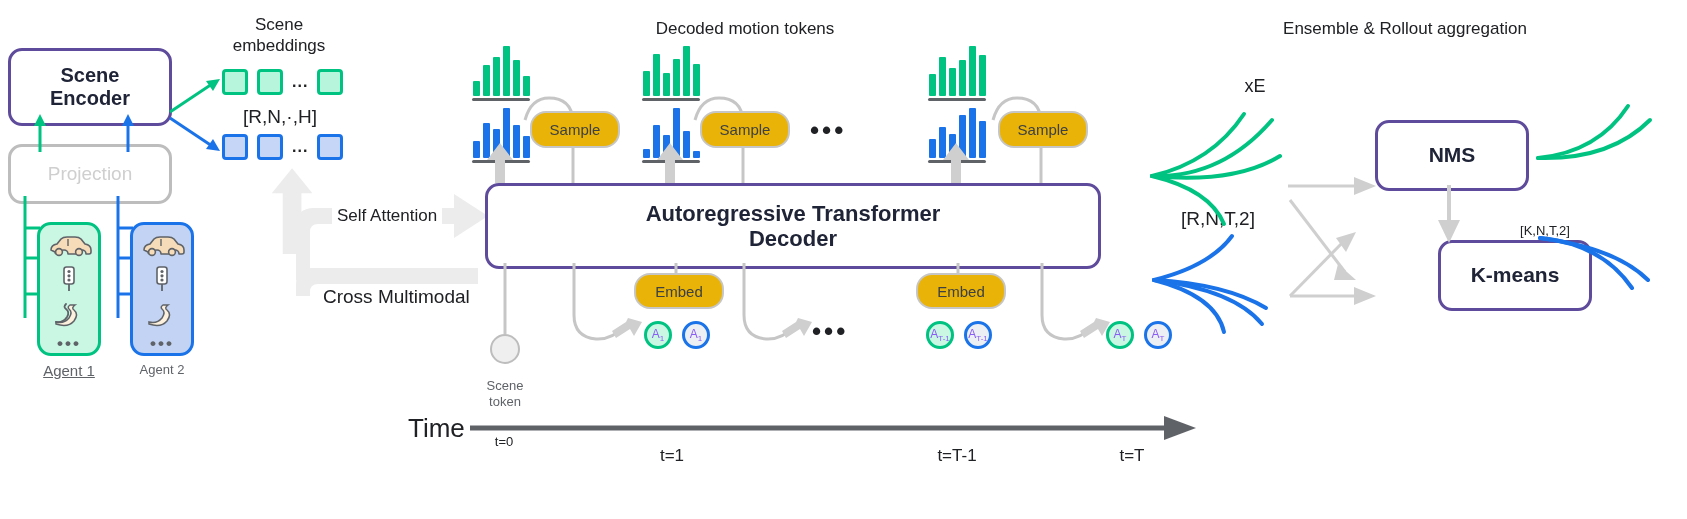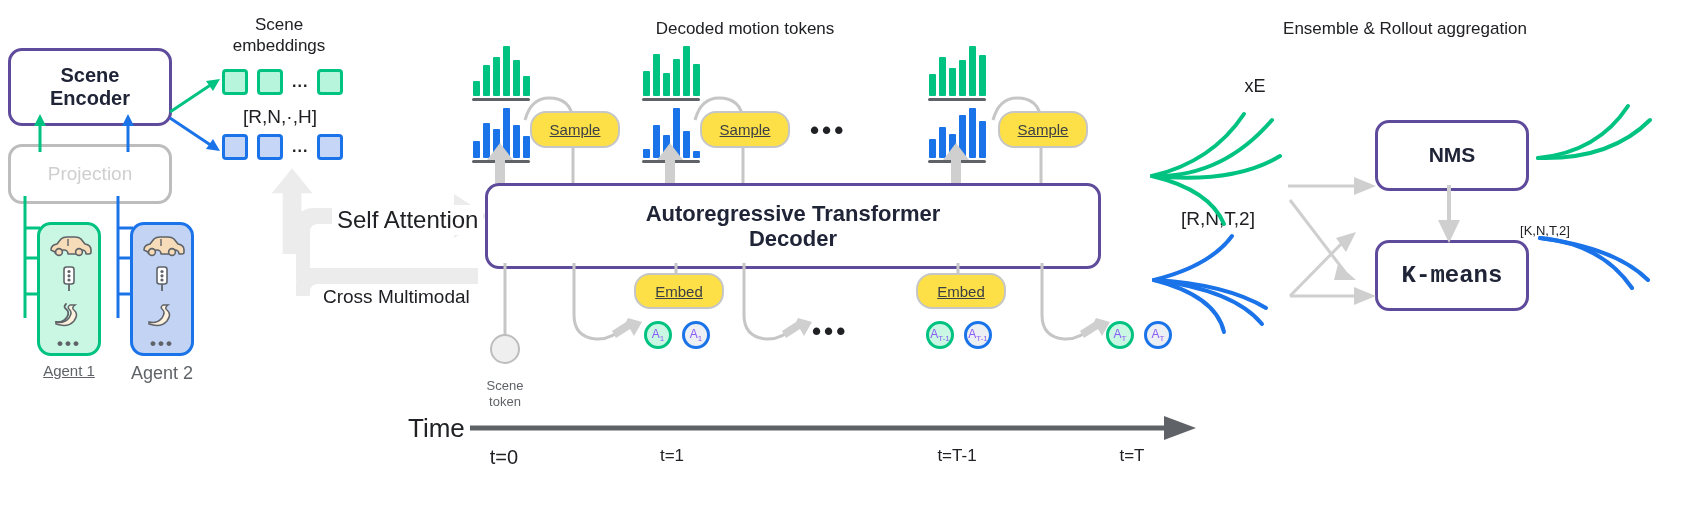--- a/index.html
+++ b/index.html
@@ -7,22 +7,22 @@
        font-family:"Liberation Sans","DejaVu Sans",sans-serif;color:#202124;}
   .stage{position:absolute;left:0;top:0;width:1687px;height:519px;}
   .abs{position:absolute;}
 
   
   .box-purple{border:3px solid #5f4b9b;border-radius:14px;background:#fff;
     display:flex;align-items:center;justify-content:center;text-align:center;
     font-weight:bold;color:#202437;line-height:1.15;}
   .box-gray{border:3px solid #bdbdbd;border-radius:14px;background:#fff;
     display:flex;align-items:center;justify-content:center;color:#cfcfcf;}
-  .pill{border:2px solid #c6c6c6;border-radius:16px;background:#fde047;
-    display:flex;align-items:center;justify-content:center;color:#3c4043;text-decoration:underline;}
+  .pill{border:2px solid #c6c6c6;border-radius:16px;background:#eab308;
+    display:flex;align-items:center;justify-content:center;color:#3c4043;}
 
   .cap{color:#202124;white-space:pre;text-align:center;line-height:1.25;}
   .cap-gray{color:#5f6368;}
 
   
   .sq{width:26px;height:26px;border-radius:4px;box-sizing:border-box;}
   .sq.green{border:3px solid #00c281;background:#b7f5dd;}
   .sq.blue{border:3px solid #1a73e8;background:#c5d6f7;}
   .dots{color:#202124;font-weight:bold;letter-spacing:1px;}
 
@@ -116,21 +116,21 @@
       <circle cx="7" cy="5.5" r="1.6" fill="#5f6368"></circle>
       <circle cx="7" cy="9.8" r="1.6" fill="#5f6368"></circle>
       <circle cx="7" cy="14" r="1.6" fill="#5f6368"></circle>
       <path d="M7 18 v7" stroke="#5f6368" stroke-width="1.8"></path>
     </svg>
     <svg width="30" height="24" viewBox="0 0 30 24">
       <path d="M2 21 q8 2 13-4 q4-6 0-9 q-2-2 1-4 l5 0 q-4 3 -1 5 q5 4 0 11 q-6 7 -18 3 z" fill="#fdf1dd" stroke="#5f6368" stroke-width="1.5"></path>
     </svg>
     <span class="dd">•••</span>
   </div>
-  <div class="abs cap cap-gray" style="left:114px;top:362px;width:96px;font-size:18px;text-align:center;">Agent 2</div>
+  <div class="abs cap cap-gray" style="left:114px;top:362px;width:96px;font-size:13px;text-align:center;">Agent 2</div>
 
 
   <div class="abs cap" style="left:215px;top:14px;width:128px;font-size:17px;white-space:pre-line;">Scene
 embeddings</div>
 
   <svg class="abs" style="left:168px;top:70px;width:70px;height:90px;">
     <line x1="2" y1="42" x2="44" y2="14" stroke="#00c281" stroke-width="3"></line>
     <polygon points="52,9 38,11 45,21" fill="#00c281"></polygon>
     <line x1="2" y1="48" x2="44" y2="76" stroke="#1a73e8" stroke-width="3"></line>
     <polygon points="52,81 45,69 38,79" fill="#1a73e8"></polygon>
@@ -155,21 +155,21 @@
   <svg class="abs" style="left:278px;top:168px;width:225px;height:122px;">
 
     <path d="M24 118 L24 40 L10 40 L36 8 L62 40 L48 40 L48 118 Z" fill="#ececec" transform="translate(-14,-6) scale(0.78)"></path>
 
     <path d="M18 112 L18 58 q0-18 18-18 L176 40 L176 26 L210 48 L176 70 L176 56 L40 56 q-8 0-8 8 L32 112 Z" fill="#ececec"></path>
 
     <path d="M18 112 L18 100 q0-16 16-16 L200 84 L200 100 L40 100 q-8 0-8 8 L32 112 Z" fill="#ececec" transform="translate(0,16)"></path>
   </svg>
 
   <div class="abs" style="left:332px;top:205px;background:#fff;padding:1px 5px;">
-    <span style="font-size:24px;">Self Attention</span>
+    <span style="font-size:17px;">Self Attention</span>
   </div>
   <div class="abs" style="left:318px;top:285px;background:#fff;padding:1px 5px;">
     <span style="font-size:19px;">Cross Multimodal</span>
   </div>
 
   <div class="abs cap" style="left:600px;top:18px;width:290px;font-size:17px;">Decoded motion tokens</div>
 
   <div class="abs box-purple" style="left:485px;top:183px;width:610px;height:80px;font-size:22px;">
     <span style="white-space:pre-line;">Autoregressive Transformer
 Decoder</span>
@@ -329,33 +329,33 @@
   <div class="abs tok blue" style="left:1144px;top:321px;">
     <span>A<sub>T</sub></span>
   </div>
 
   <div class="abs" style="left:408px;top:413px;font-size:26px;">Time</div>
   <svg class="abs" style="left:470px;top:414px;width:740px;height:30px;">
     <line x1="0" y1="14" x2="700" y2="14" stroke="#5f6368" stroke-width="5"></line>
     <polygon points="726,14 694,2 694,26" fill="#5f6368"></polygon>
   </svg>
 
-  <div class="abs cap" style="left:472px;top:445px;width:64px;font-size:20px;">t=0</div>
+  <div class="abs cap" style="left:472px;top:434px;width:64px;font-size:13px;">t=0</div>
   <div class="abs cap" style="left:640px;top:445px;width:64px;font-size:17px;">t=1</div>
   <div class="abs cap" style="left:920px;top:445px;width:74px;font-size:17px;">t=T-1</div>
   <div class="abs cap" style="left:1100px;top:445px;width:64px;font-size:17px;">t=T</div>
 
   <div class="abs cap" style="left:1180px;top:18px;width:450px;font-size:17px;">Ensemble &amp; Rollout aggregation</div>
 
   <div class="abs cap" style="left:1215px;top:75px;width:80px;font-size:18px;">xE</div>
 
   <div class="abs box-purple" style="left:1375px;top:120px;width:148px;height:65px;font-size:21px;">
     <span>NMS</span>
   </div>
-  <div class="abs box-purple" style="left:1375px;top:240px;width:148px;height:65px;font-size:24px;font-family:Liberation Mono, monospace;">
+  <div class="abs box-purple" style="left:1438px;top:240px;width:148px;height:65px;font-size:21px;">
     <span>K-means</span>
   </div>
 
   <div class="abs cap" style="left:1148px;top:207px;width:140px;font-size:19px;">[R,N,T,2]</div>
   <div class="abs cap" style="left:1420px;top:223px;width:250px;font-size:13px;">[K,N,T,2]</div>
 
   <svg class="abs" style="left:1140px;top:100px;width:547px;height:230px;">
 
     <g fill="none" stroke="#00c281" stroke-width="4" stroke-linecap="round">
       <path d="M12 76 q60-14 92-62"></path>

